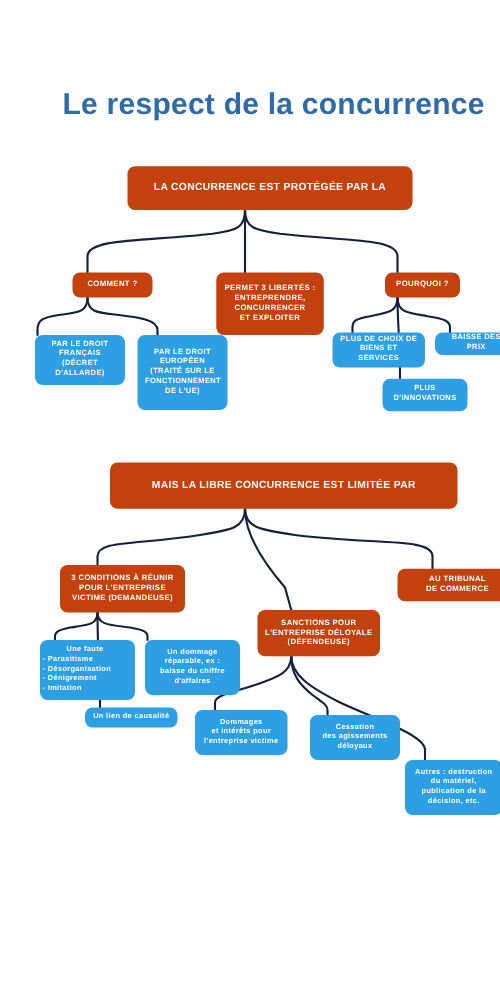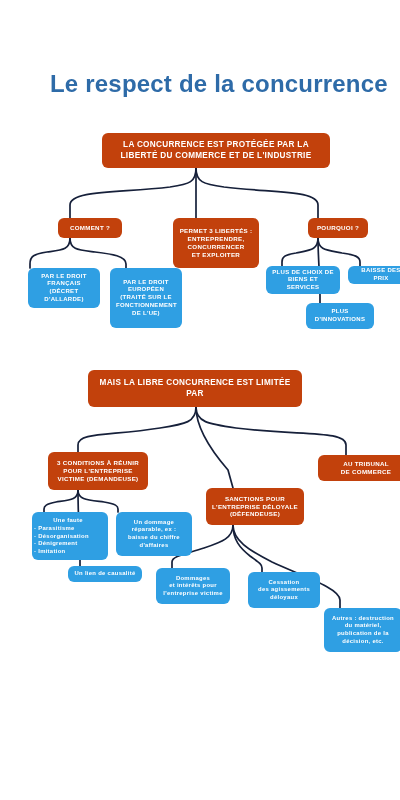--- a/index.html
+++ b/index.html
@@ -76,21 +76,20 @@
     </g>
   </svg>
 
   <div id="nodes">
 
     <div class="t-title" style="left:30px;top:70px;">Le respect de la concurrence</div>
 
     <div class="node teal fs-root" style="left:82px;top:133px;width:228px;height:35px;">
       <span class="lines">
         <span>LA CONCURRENCE EST PROTÉGÉE PAR LA</span>
-        <span>LIBERTÉ DU COMMERCE ET DE L'INDUSTRIE</span>
       </span>
     </div>
 
     <div class="node teal fs-branch" style="left:38px;top:218px;width:64px;height:20px;">
       <span class="lines">
         <span>COMMENT ?</span>
       </span>
     </div>
 
     <div class="node teal fs-branch" style="left:153px;top:218px;width:86px;height:50px;">
@@ -139,21 +138,21 @@
       </span>
     </div>
 
     <div class="node blue caps fs-leaf" style="left:286px;top:303px;width:68px;height:26px;">
       <span class="lines">
         <span>PLUS</span>
         <span>D'INNOVATIONS</span>
       </span>
     </div>
 
-    <div class="node teal fs-root" style="left:68px;top:370px;width:214px;height:37px;">
+    <div class="node teal fs-root" style="left:68px;top:370px;width:278px;height:37px;">
       <span class="lines">
         <span>MAIS LA LIBRE CONCURRENCE EST LIMITÉE PAR</span>
       </span>
     </div>
 
     <div class="node teal fs-branch" style="left:28px;top:452px;width:100px;height:38px;">
       <span class="lines">
         <span>3 CONDITIONS À RÉUNIR</span>
         <span>POUR L'ENTREPRISE</span>
         <span>VICTIME (DEMANDEUSE)</span>

